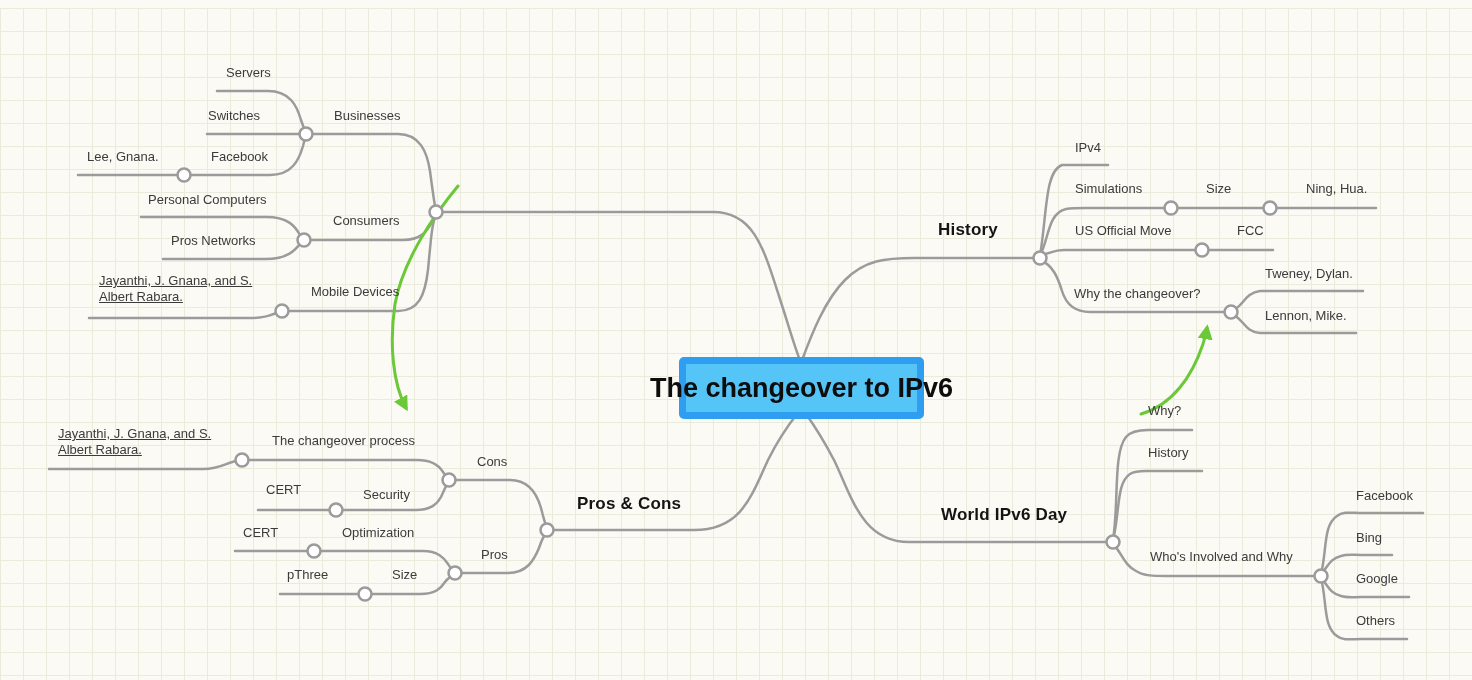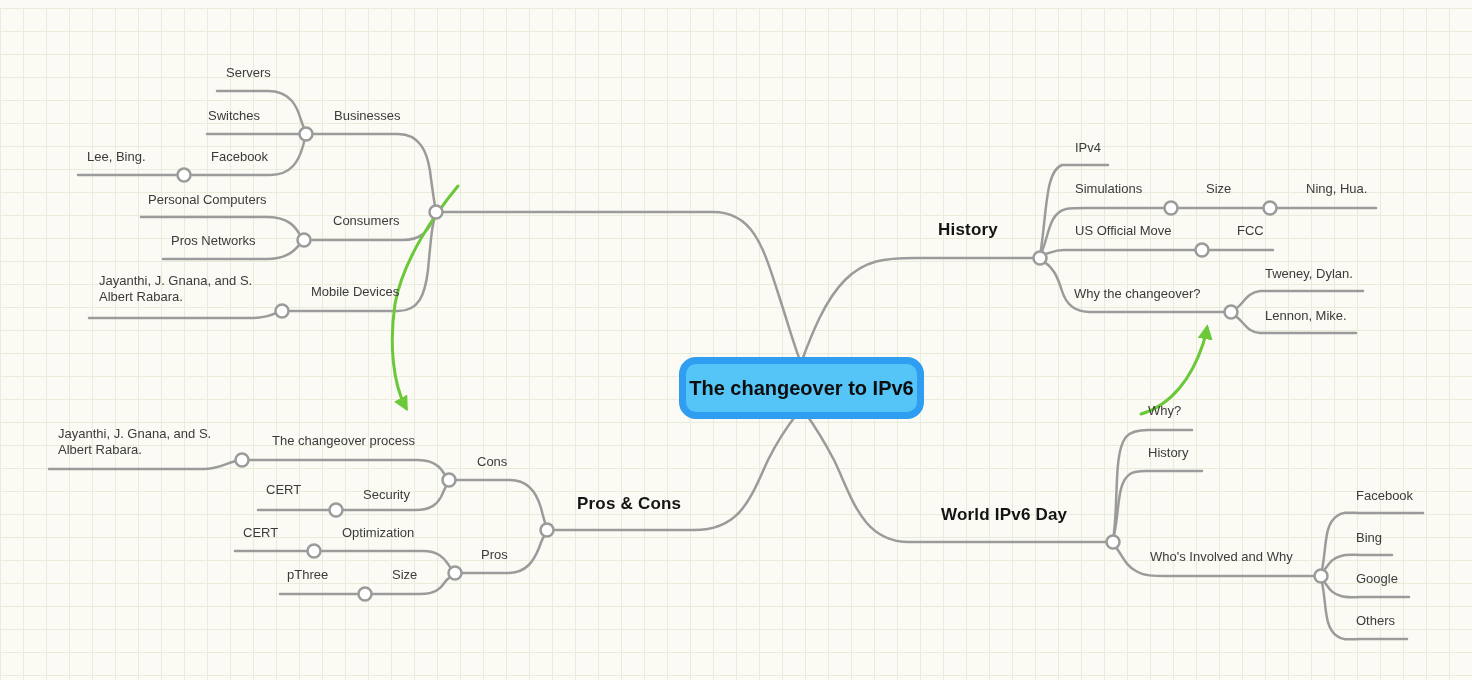--- a/index.html
+++ b/index.html
@@ -18,28 +18,28 @@
     margin-top:8px;
   }
   svg.connectors{position:absolute;left:0;top:0;}
   .branch{stroke:#9b9b9b;stroke-width:2.5;fill:none;stroke-linecap:round;}
   .junction{fill:#ffffff;stroke:#9b9b9b;stroke-width:2.5;}
   .link{stroke:#6bc839;stroke-width:3;fill:none;stroke-linecap:round;}
   .label{
     position:absolute;font-size:13px;line-height:1.25;color:#3b3b3b;
     white-space:nowrap;
   }
-  .citation{white-space:normal;width:162px;}
+  .citation{white-space:normal;width:162px;text-decoration:underline;}
   .heading{font-size:17px;font-weight:700;color:#141414;letter-spacing:.2px;}
   .root{
     position:absolute;left:679px;top:349px;width:245px;height:62px;
     box-sizing:border-box;
-    background:#55c5f8;border:7px solid #2f9df0;border-radius:17px;
+    background:#55c5f8;border:7px solid #2f9df0;border-radius:5px;
     display:flex;align-items:center;justify-content:center;
-    font-size:20px;font-weight:700;color:#0d0d0d;white-space:nowrap;
+    font-size:27px;font-weight:700;color:#0d0d0d;white-space:nowrap;
   }
 </style>
 </head>
 <body>
 
 <div class="canvas">
 
   <svg class="connectors" width="1472" height="680">
     <defs>
       <marker id="arrow" viewBox="0 0 10 10" refX="7.5" refY="5" markerWidth="5" markerHeight="5" orient="auto">
@@ -103,21 +103,21 @@
     <circle class="junction" cx="455" cy="565" r="6.5"></circle>
     <circle class="junction" cx="314" cy="543" r="6.5"></circle>
     <circle class="junction" cx="365" cy="586" r="6.5"></circle>
     <circle class="junction" cx="1113" cy="534" r="6.5"></circle>
     <circle class="junction" cx="1321" cy="568" r="6.5"></circle>
   </svg>
 
   <div class="label" style="left:226px;top:57px">Servers</div>
   <div class="label" style="left:208px;top:100px">Switches</div>
   <div class="label" style="left:334px;top:100px">Businesses</div>
-  <div class="label" style="left:87px;top:141px">Lee, Bing.</div>
+  <div class="label" style="left:87px;top:141px">Lee, Gnana.</div>
   <div class="label" style="left:211px;top:141px">Facebook</div>
   <div class="label" style="left:148px;top:184px">Personal Computers</div>
   <div class="label" style="left:333px;top:205px">Consumers</div>
   <div class="label" style="left:171px;top:225px">Pros Networks</div>
   <div class="label citation" style="left:99px;top:265px">Jayanthi, J. Gnana, and S. Albert Rabara.</div>
   <div class="label" style="left:311px;top:276px">Mobile Devices</div>
 
   <div class="label heading" style="left:938px;top:211px">History</div>
   <div class="label" style="left:1075px;top:132px">IPv4</div>
   <div class="label" style="left:1075px;top:173px">Simulations</div>

